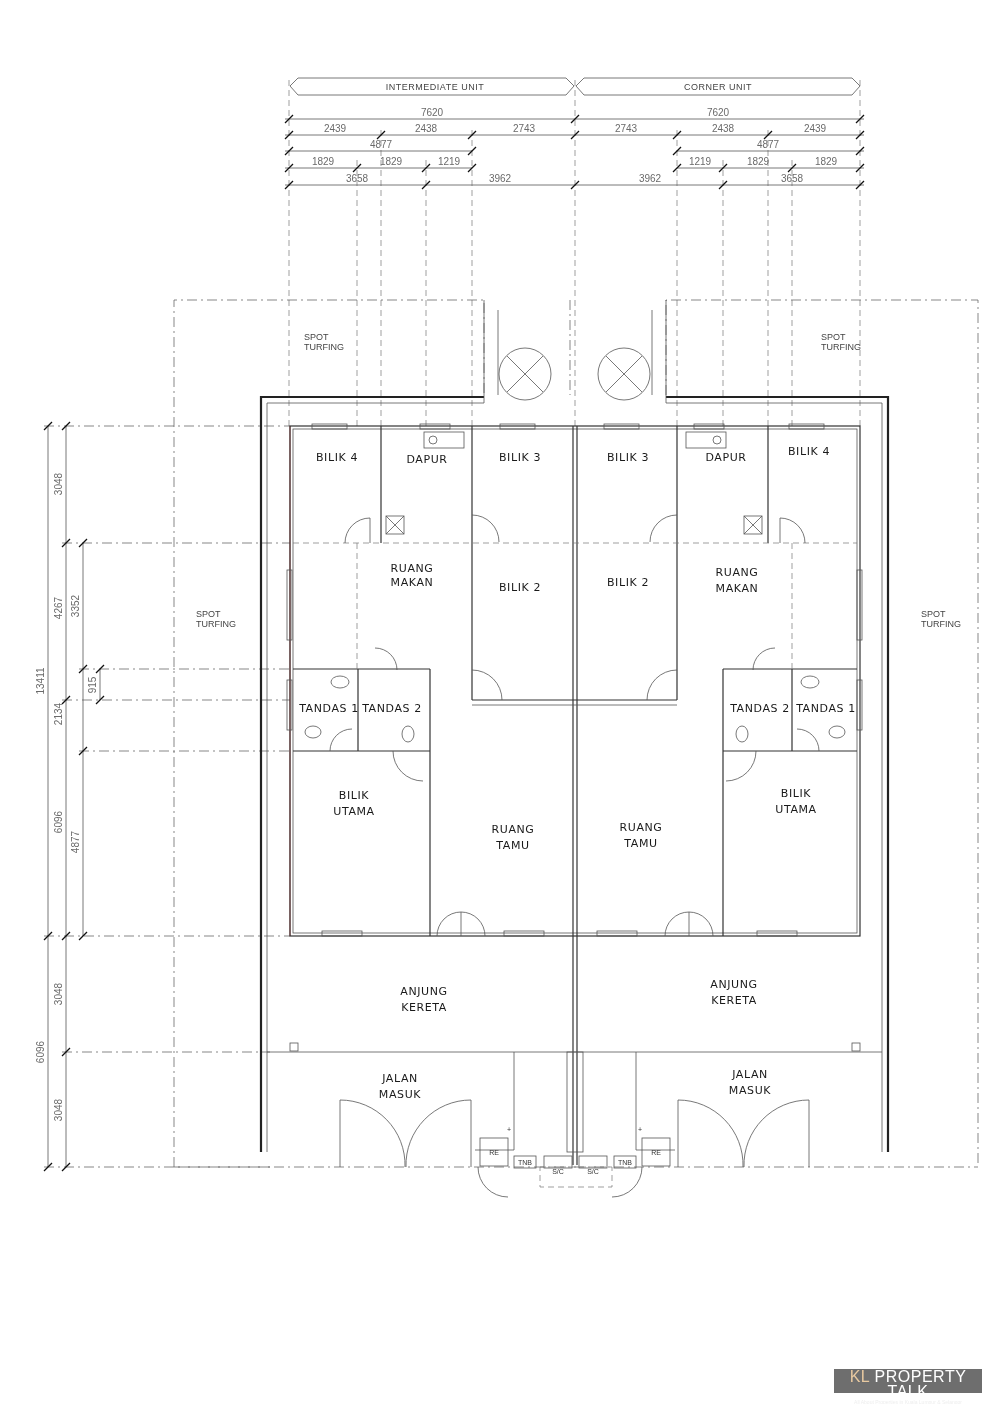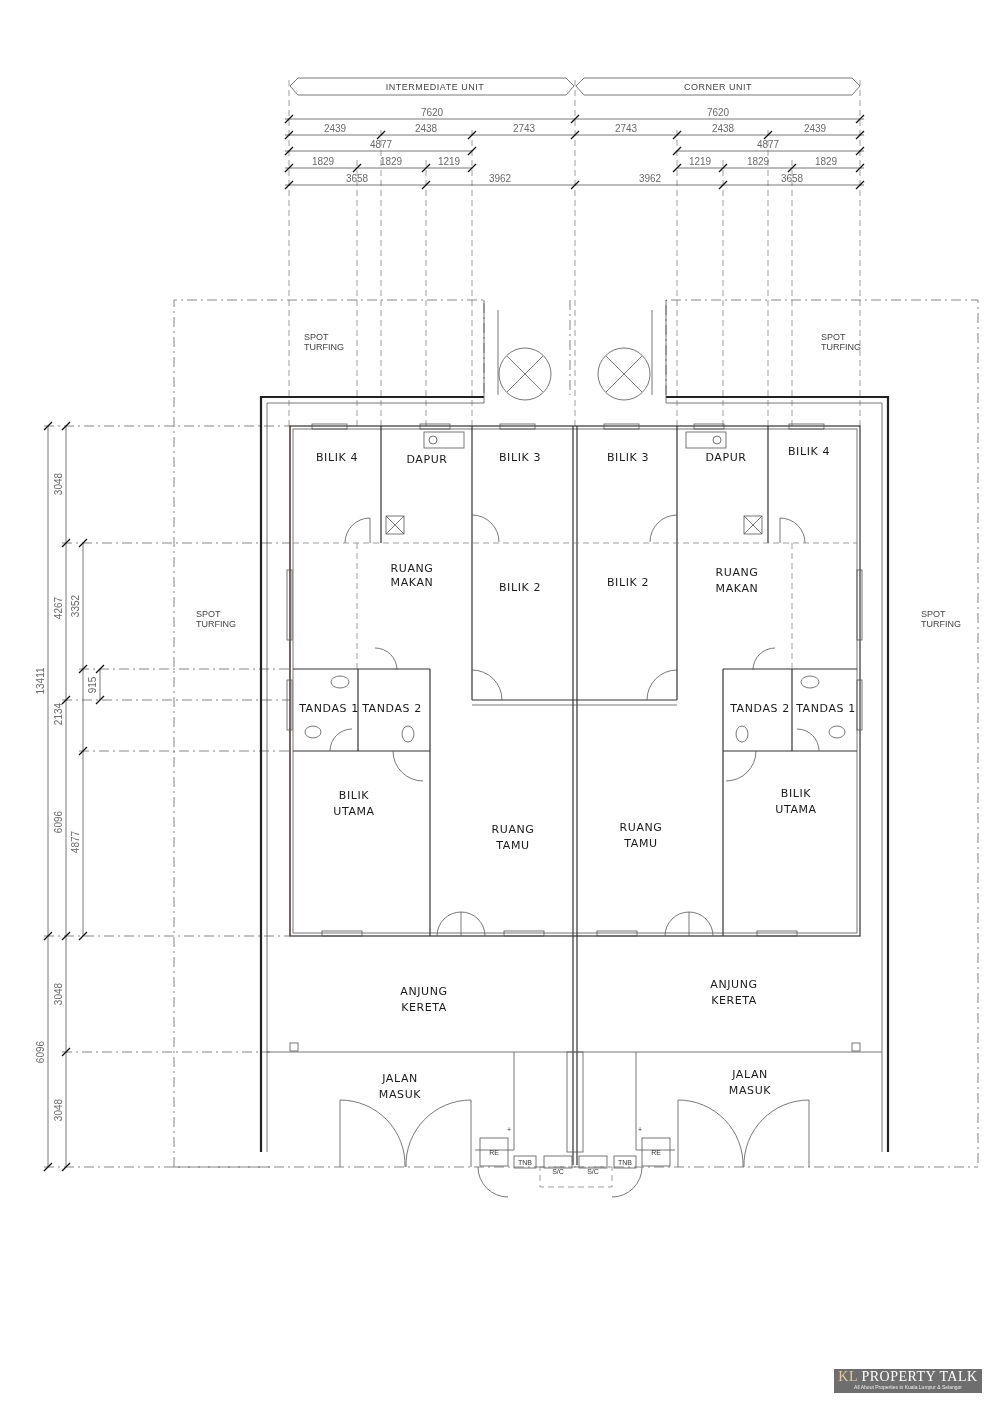--- a/index.html
+++ b/index.html
@@ -11,21 +11,21 @@
   .room { font-family:"DejaVu Sans", sans-serif; font-size:11px; fill:#1a1a1a; letter-spacing:0.6px; }
   .note { font-family:"Liberation Sans", sans-serif; font-size:9px; fill:#444; }
   .tiny { font-family:"Liberation Sans", sans-serif; font-size:7px; fill:#333; }
   .thin { stroke:#555; stroke-width:0.8; fill:none; }
   .wall { stroke:#333; stroke-width:1.2; fill:none; }
   .thick { stroke:#222; stroke-width:2.2; fill:none; }
   .dash { stroke:#555; stroke-width:0.7; fill:none; stroke-dasharray:10 4 2 4; }
   .dash2 { stroke:#777; stroke-width:0.7; fill:none; stroke-dasharray:6 4; }
   .tick { stroke:#111; stroke-width:1.2; }
   .logo { position:absolute; left:834px; top:1369px; width:148px; height:24px; background:#6e6e6e; color:#fff; text-align:center; }
-  .logo .brand { font-family:Liberation Serif, serif; font-size:14px; line-height:15px; letter-spacing:0.5px; }
+  .logo .brand { font-family:Liberation Sans, sans-serif; font-size:16px; line-height:15px; letter-spacing:0.5px; }
   .logo .brand .kl { color:#e8c9a0; }
   .logo .tag { font-family:"Liberation Sans", sans-serif; font-size:5px; line-height:7px; color:#eee; }
 </style>
 </head>
 <body>
 
 <svg width="993" height="1404" viewBox="0 0 993 1404" xmlns="http://www.w3.org/2000/svg">
 
   <g>
     <polygon class="thin" points="290,86 298,78 566,78 574,86 566,95 298,95"></polygon>

